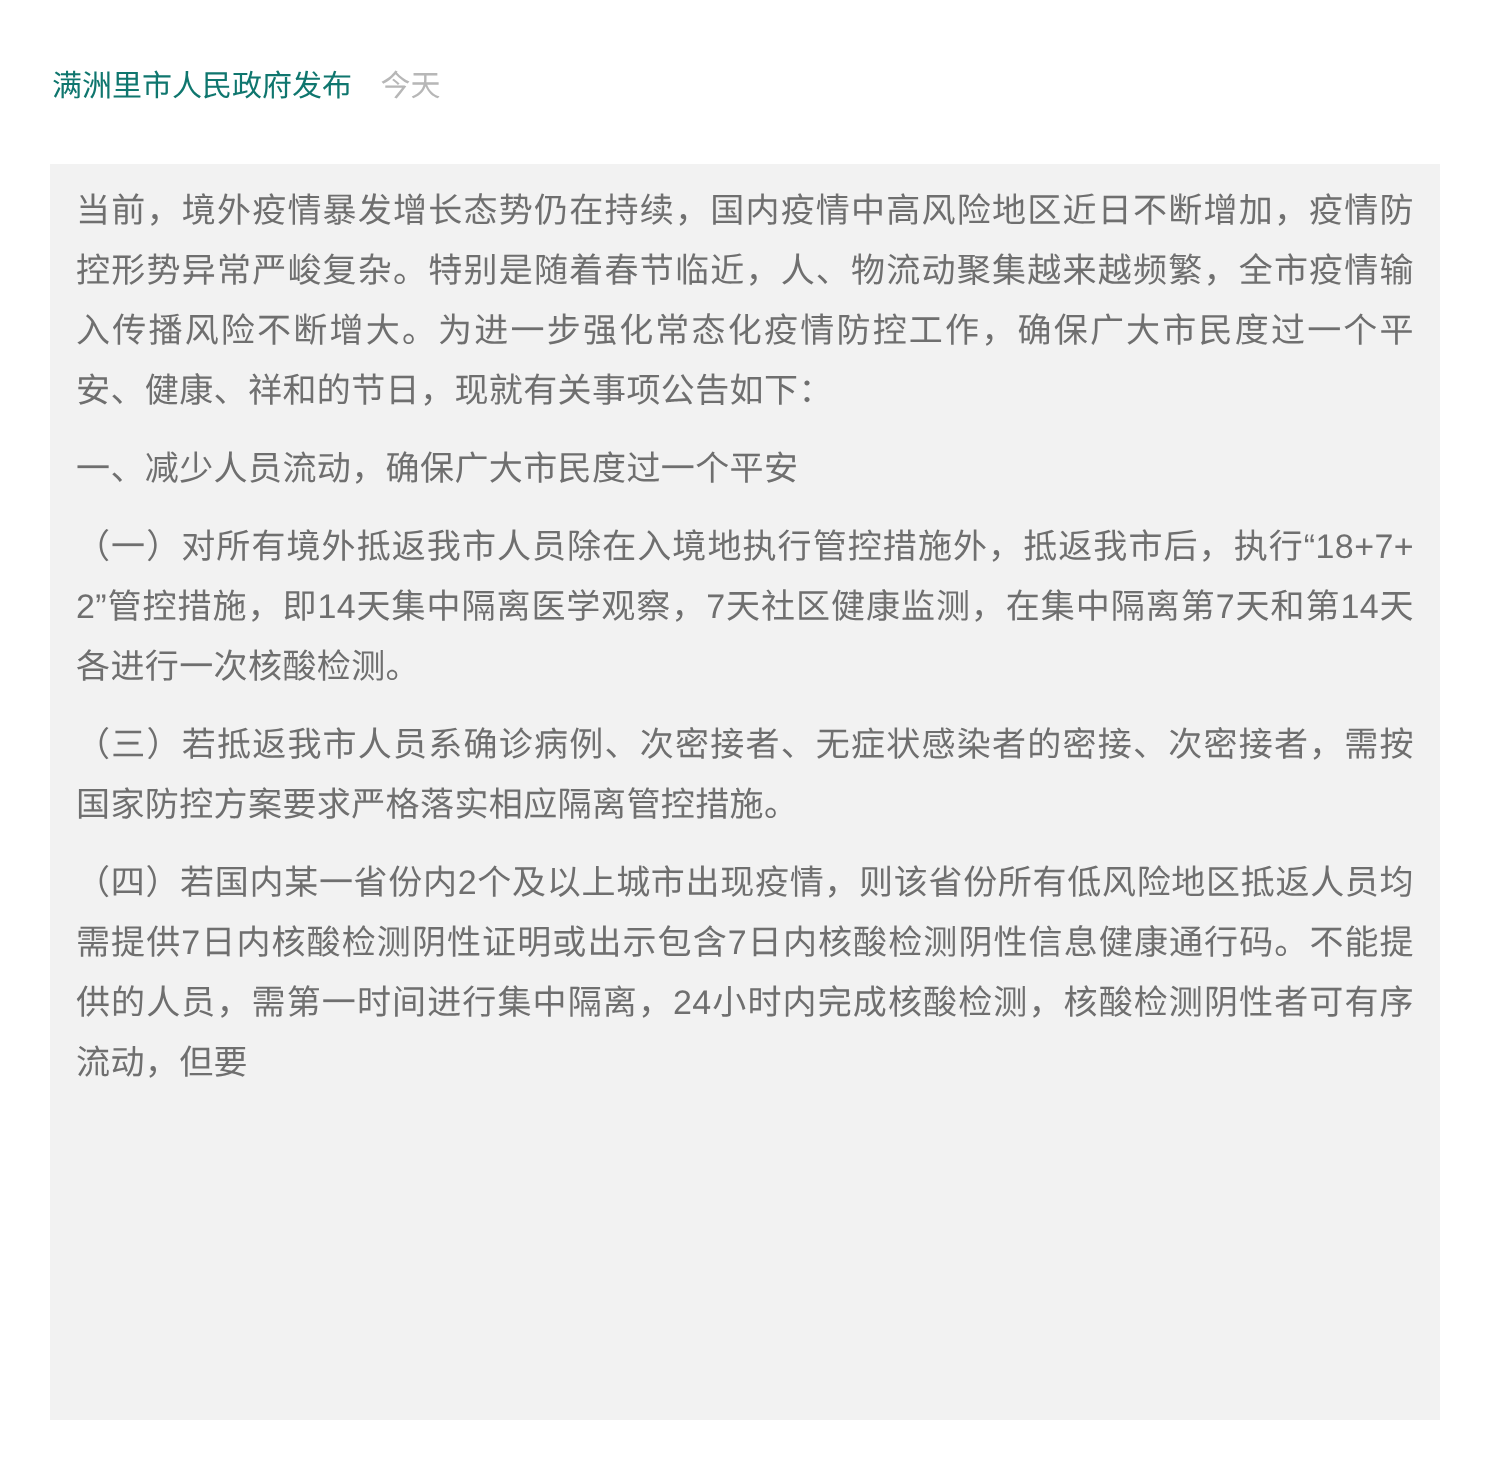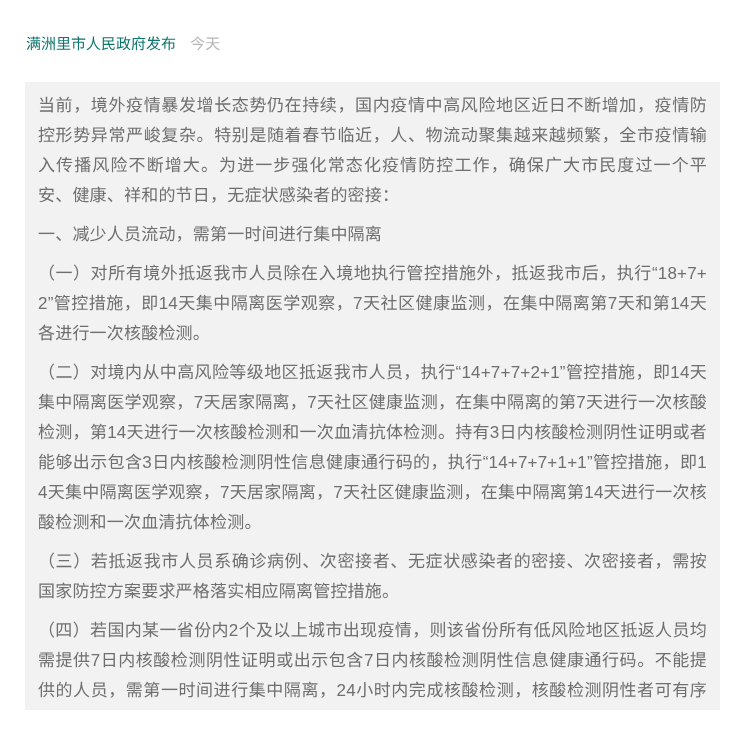--- a/index.html
+++ b/index.html
@@ -56,19 +56,18 @@
 <body>
 
 <div class="article-header">
   <div class="byline">
     <a class="publisher">满洲里市人民政府发布</a>
     <span class="publish-date">今天</span>
   </div>
 </div>
 
 <div class="article-body">
-  <p>当前，境外疫情暴发增长态势仍在持续，国内疫情中高风险地区近日不断增加，疫情防控形势异常严峻复杂。特别是随着春节临近，人、物流动聚集越来越频繁，全市疫情输入传播风险不断增大。为进一步强化常态化疫情防控工作，确保广大市民度过一个平安、健康、祥和的节日，无症状感染者的密接：</p>
-  <p>一、减少人员流动，需第一时间进行集中隔离</p>
+  <p>当前，境外疫情暴发增长态势仍在持续，国内疫情中高风险地区近日不断增加，疫情防控形势异常严峻复杂。特别是随着春节临近，人、物流动聚集越来越频繁，全市疫情输入传播风险不断增大。为进一步强化常态化疫情防控工作，确保广大市民度过一个平安、健康、祥和的节日，现就有关事项公告如下：</p>
+  <p>一、减少人员流动，确保广大市民度过一个平安</p>
   <p>（一）对所有境外抵返我市人员除在入境地执行管控措施外，抵返我市后，执行“18+7+2”管控措施，即14天集中隔离医学观察，7天社区健康监测，在集中隔离第7天和第14天各进行一次核酸检测。</p>
-  <p>（二）对境内从中高风险等级地区抵返我市人员，执行“14+7+7+2+1”管控措施，即14天集中隔离医学观察，7天居家隔离，7天社区健康监测，在集中隔离的第7天进行一次核酸检测，第14天进行一次核酸检测和一次血清抗体检测。持有3日内核酸检测阴性证明或者能够出示包含3日内核酸检测阴性信息健康通行码的，执行“14+7+7+1+1”管控措施，即14天集中隔离医学观察，7天居家隔离，7天社区健康监测，在集中隔离第14天进行一次核酸检测和一次血清抗体检测。</p>
   <p>（三）若抵返我市人员系确诊病例、次密接者、无症状感染者的密接、次密接者，需按国家防控方案要求严格落实相应隔离管控措施。</p>
   <p>（四）若国内某一省份内2个及以上城市出现疫情，则该省份所有低风险地区抵返人员均需提供7日内核酸检测阴性证明或出示包含7日内核酸检测阴性信息健康通行码。不能提供的人员，需第一时间进行集中隔离，24小时内完成核酸检测，核酸检测阴性者可有序流动，但要</p>
 </div>
 
 </body></html>

